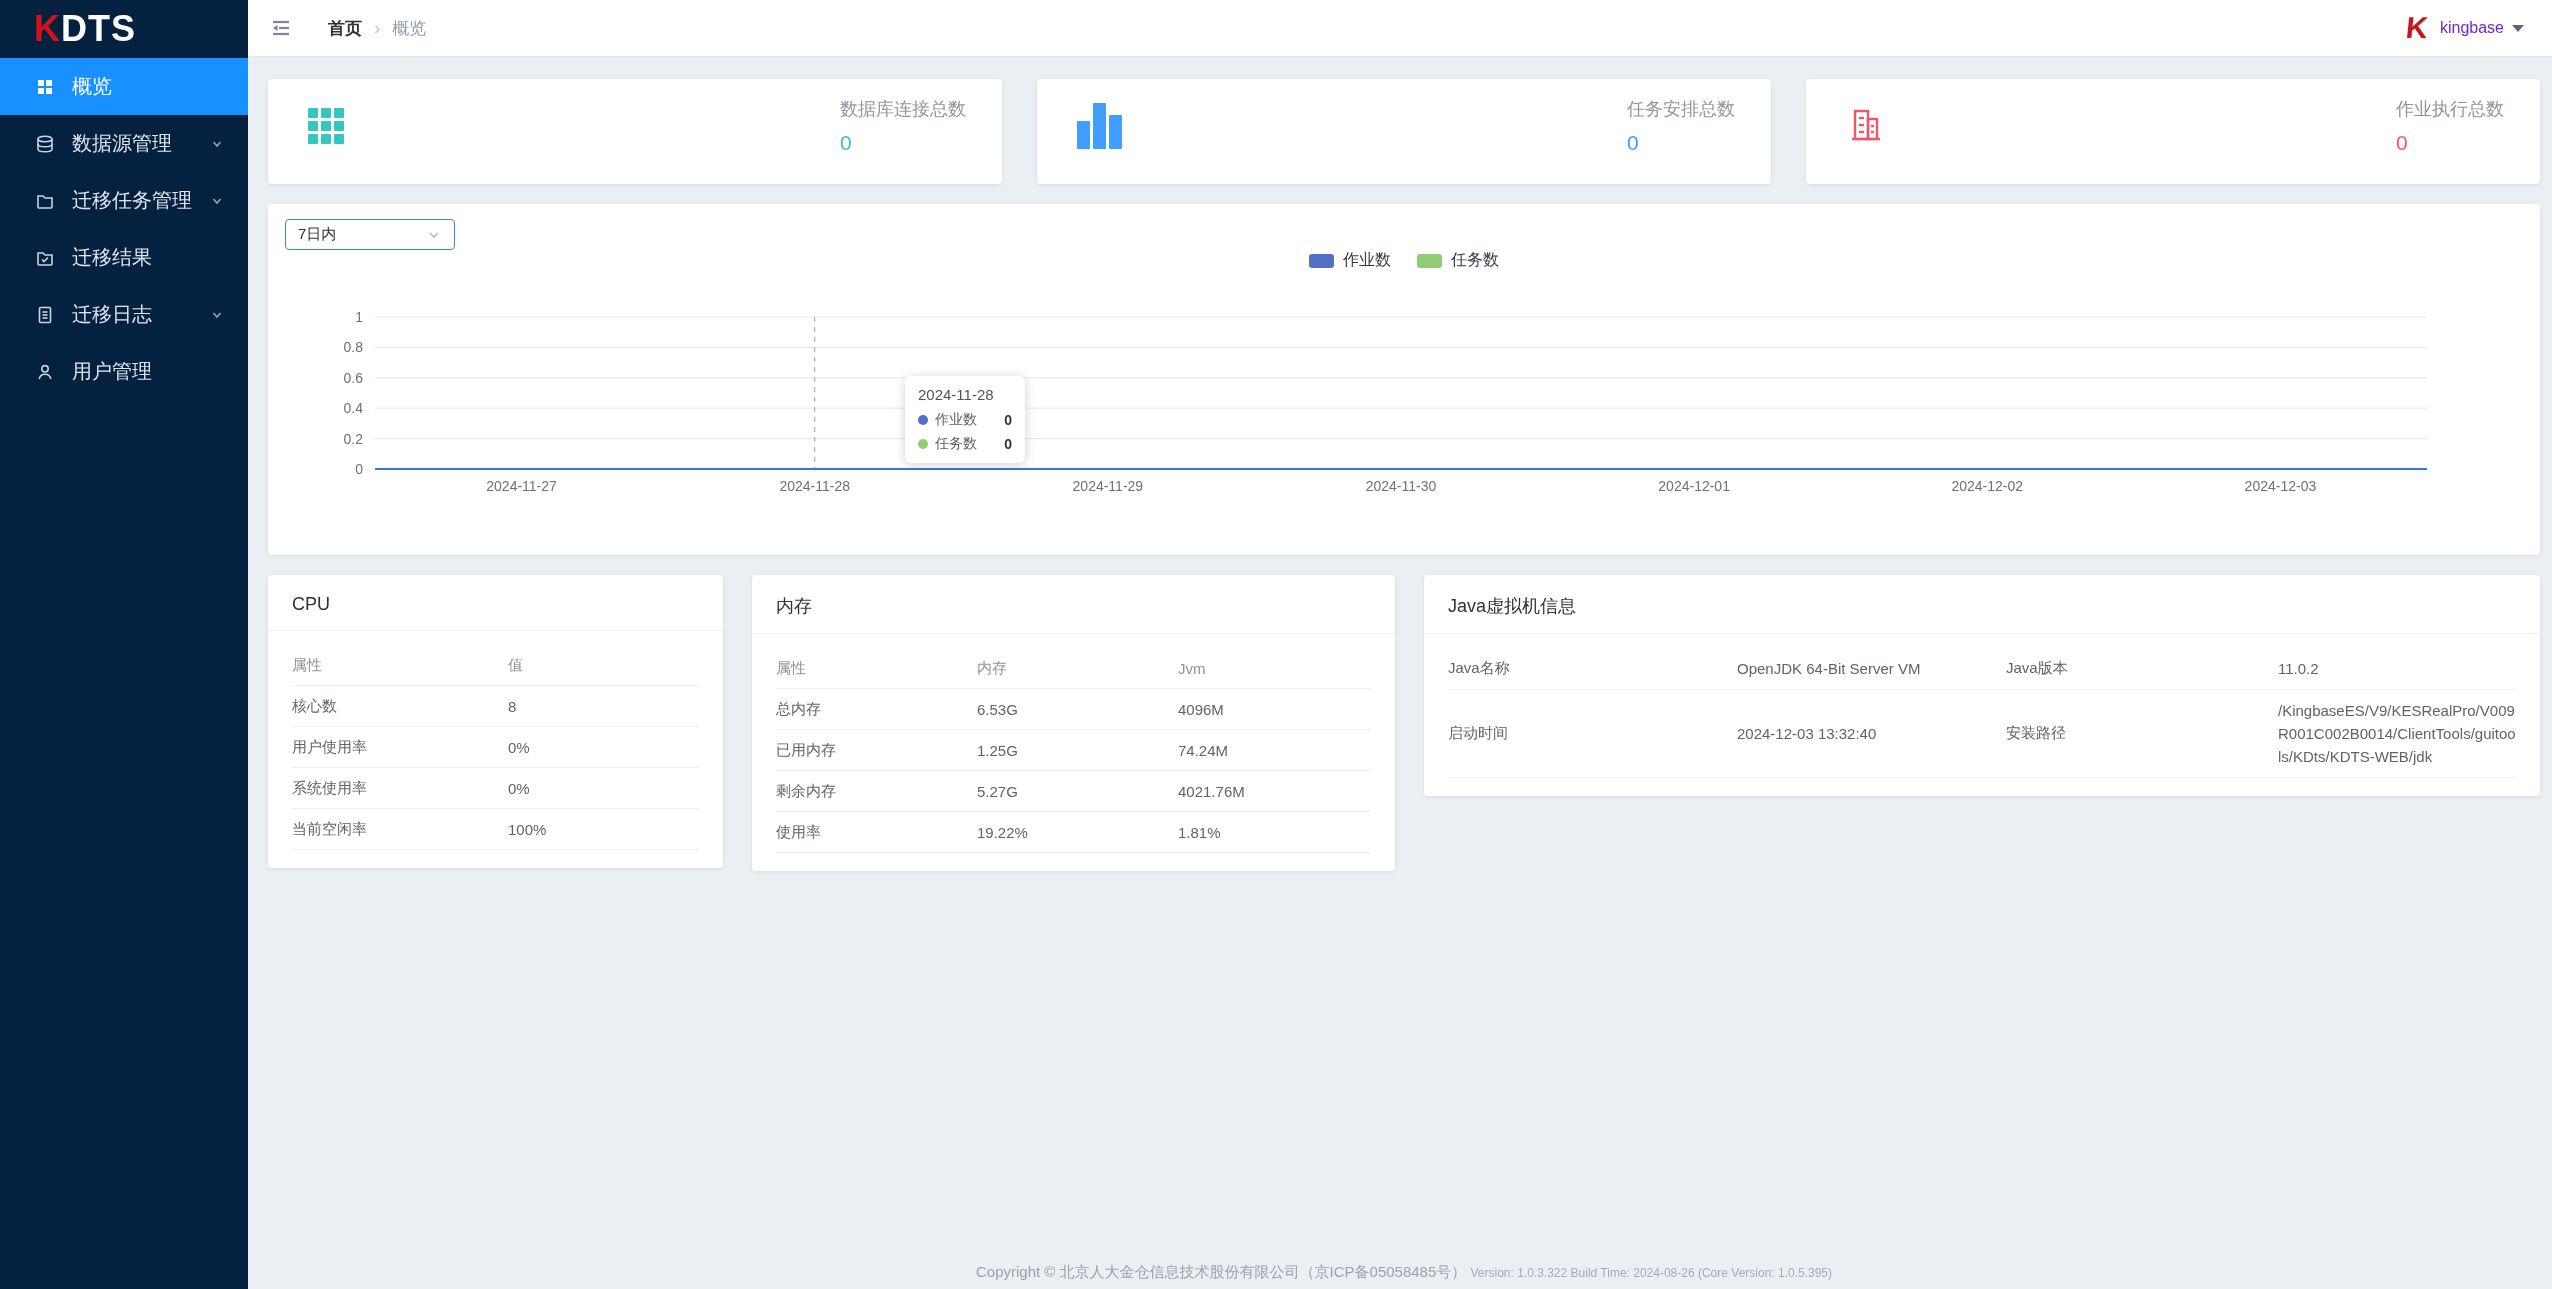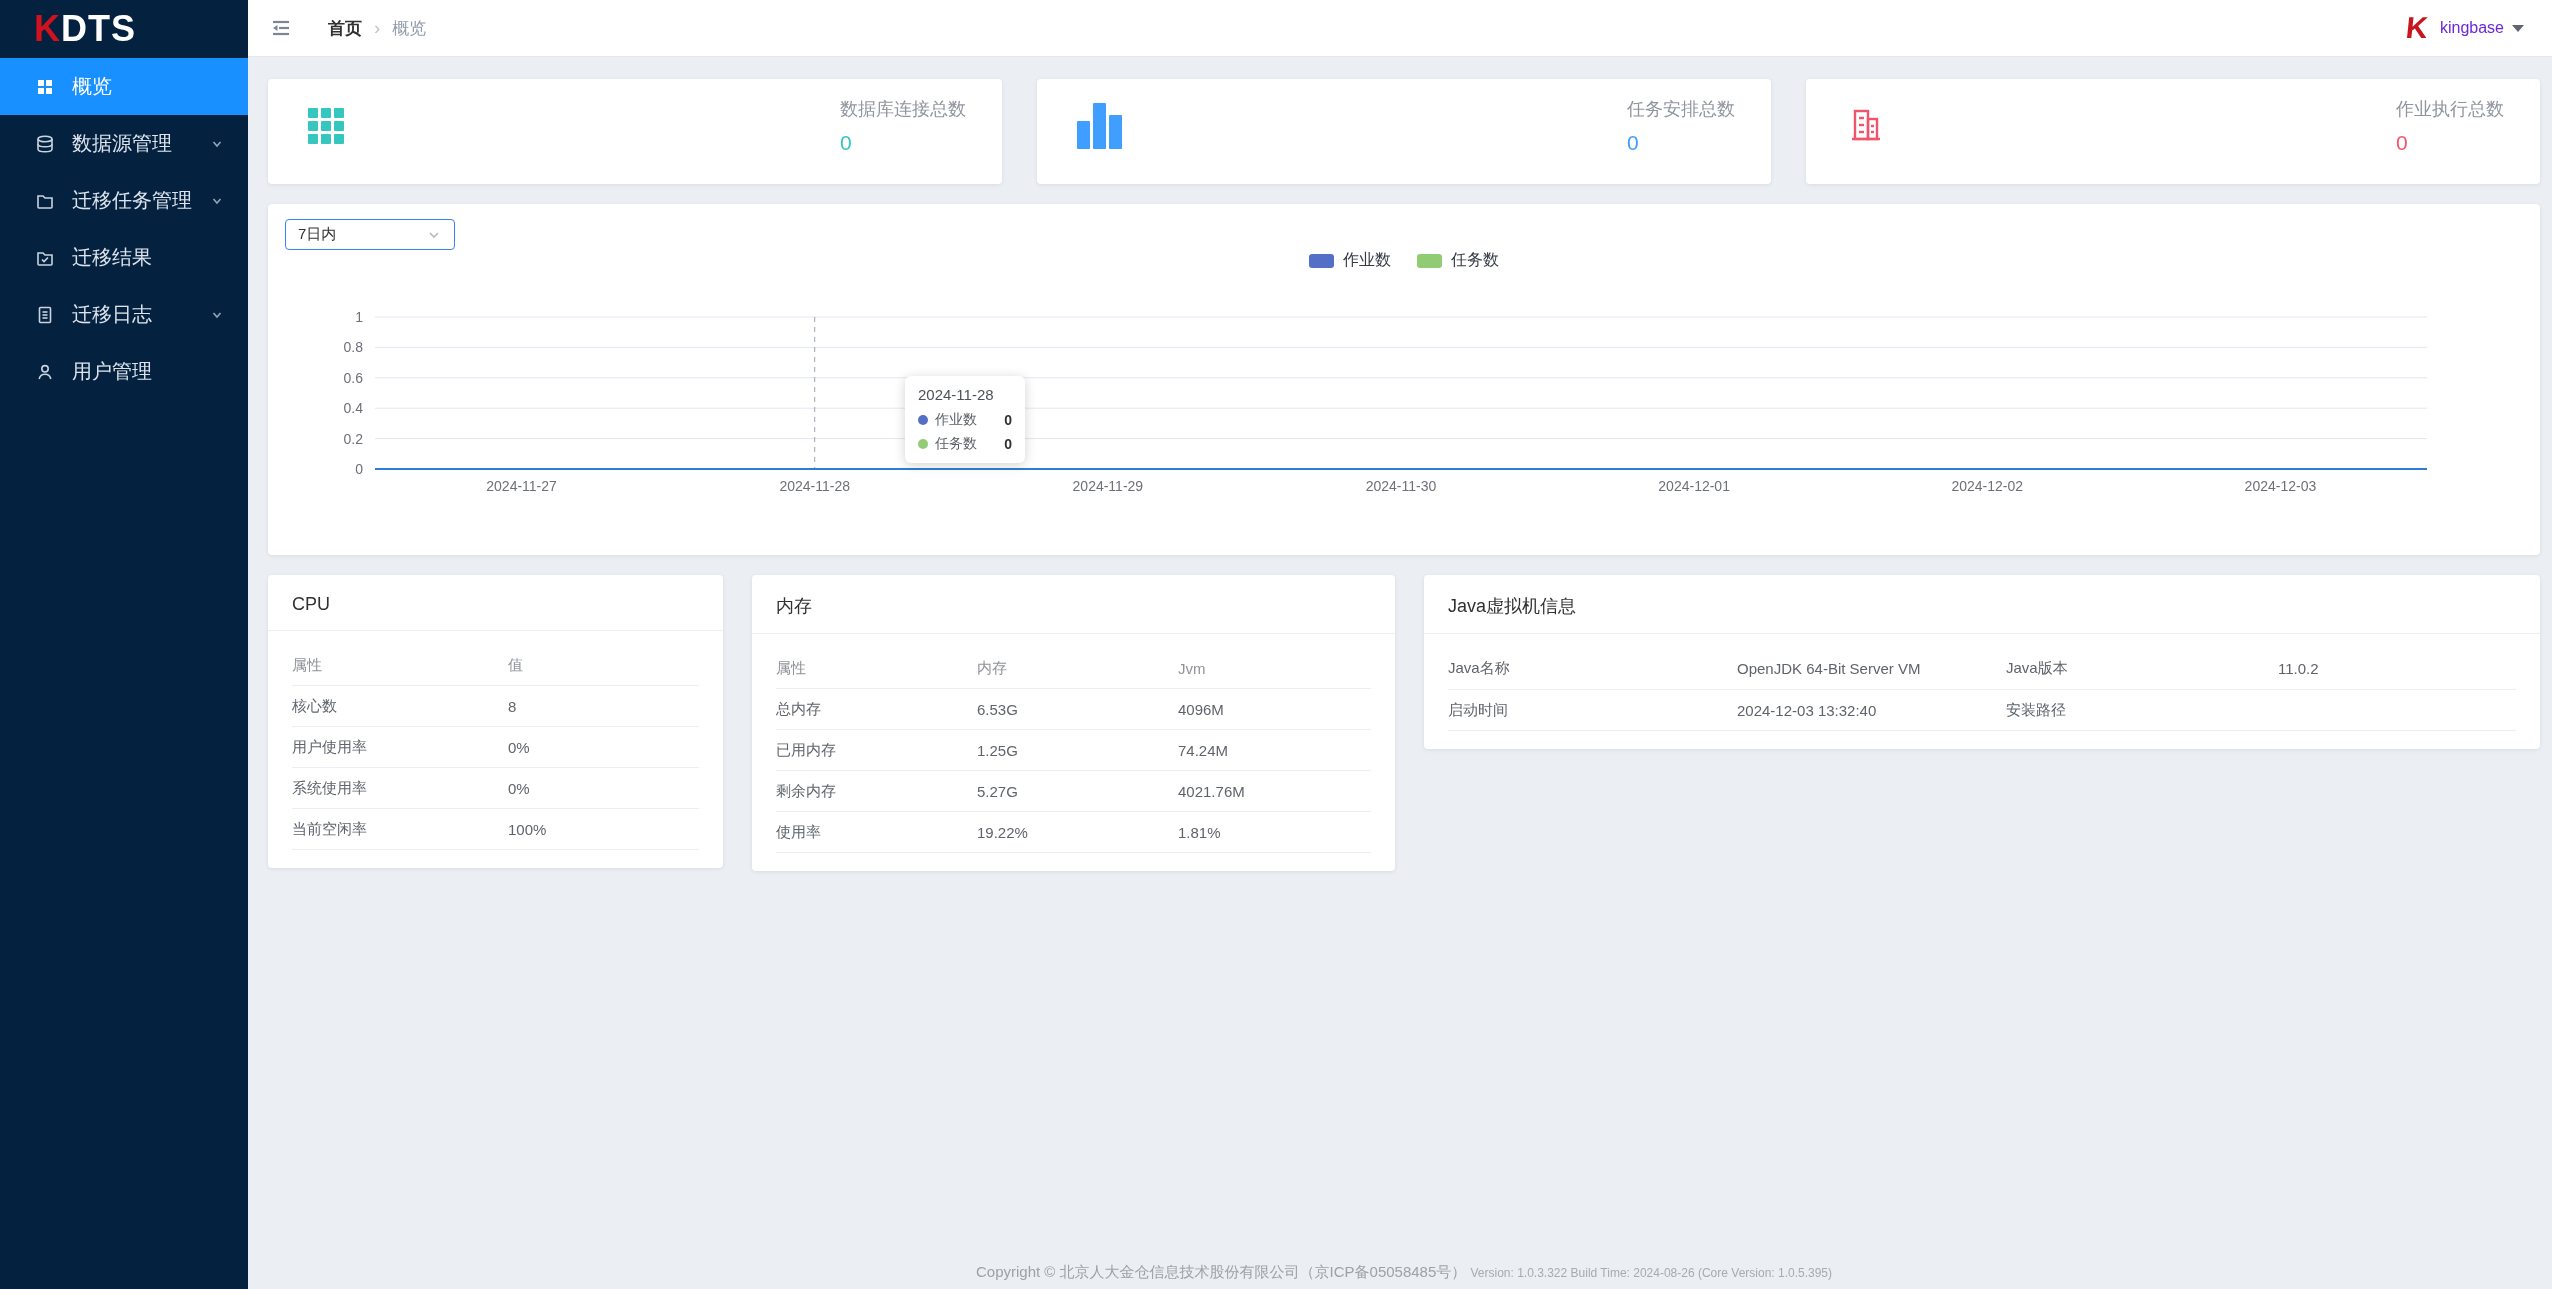--- a/index.html
+++ b/index.html
@@ -379,20 +379,21 @@
             <div class="t-row">
               <span class="c1">Java名称</span>
               <span class="c2">OpenJDK 64-Bit Server VM</span>
               <span class="c3">Java版本</span>
               <span class="c4">11.0.2</span>
             </div>
             <div class="t-row">
               <span class="c1">启动时间</span>
               <span class="c2">2024-12-03 13:32:40</span>
               <span class="c3">安装路径</span>
+              <span class="c4">/KingbaseES/V9/KESRealPro/V009R001C002B0014/ClientTools/guitools/KDts/KDTS-WEB/jdk</span>
             </div>
           </div>
         </div>
 
       </div>
 
       <div class="footer">
         <span>Copyright © 北京人大金仓信息技术股份有限公司（京ICP备05058485号）</span>
         <span class="ver">Version: 1.0.3.322 Build Time: 2024-08-26 (Core Version: 1.0.5.395)</span>
       </div>

